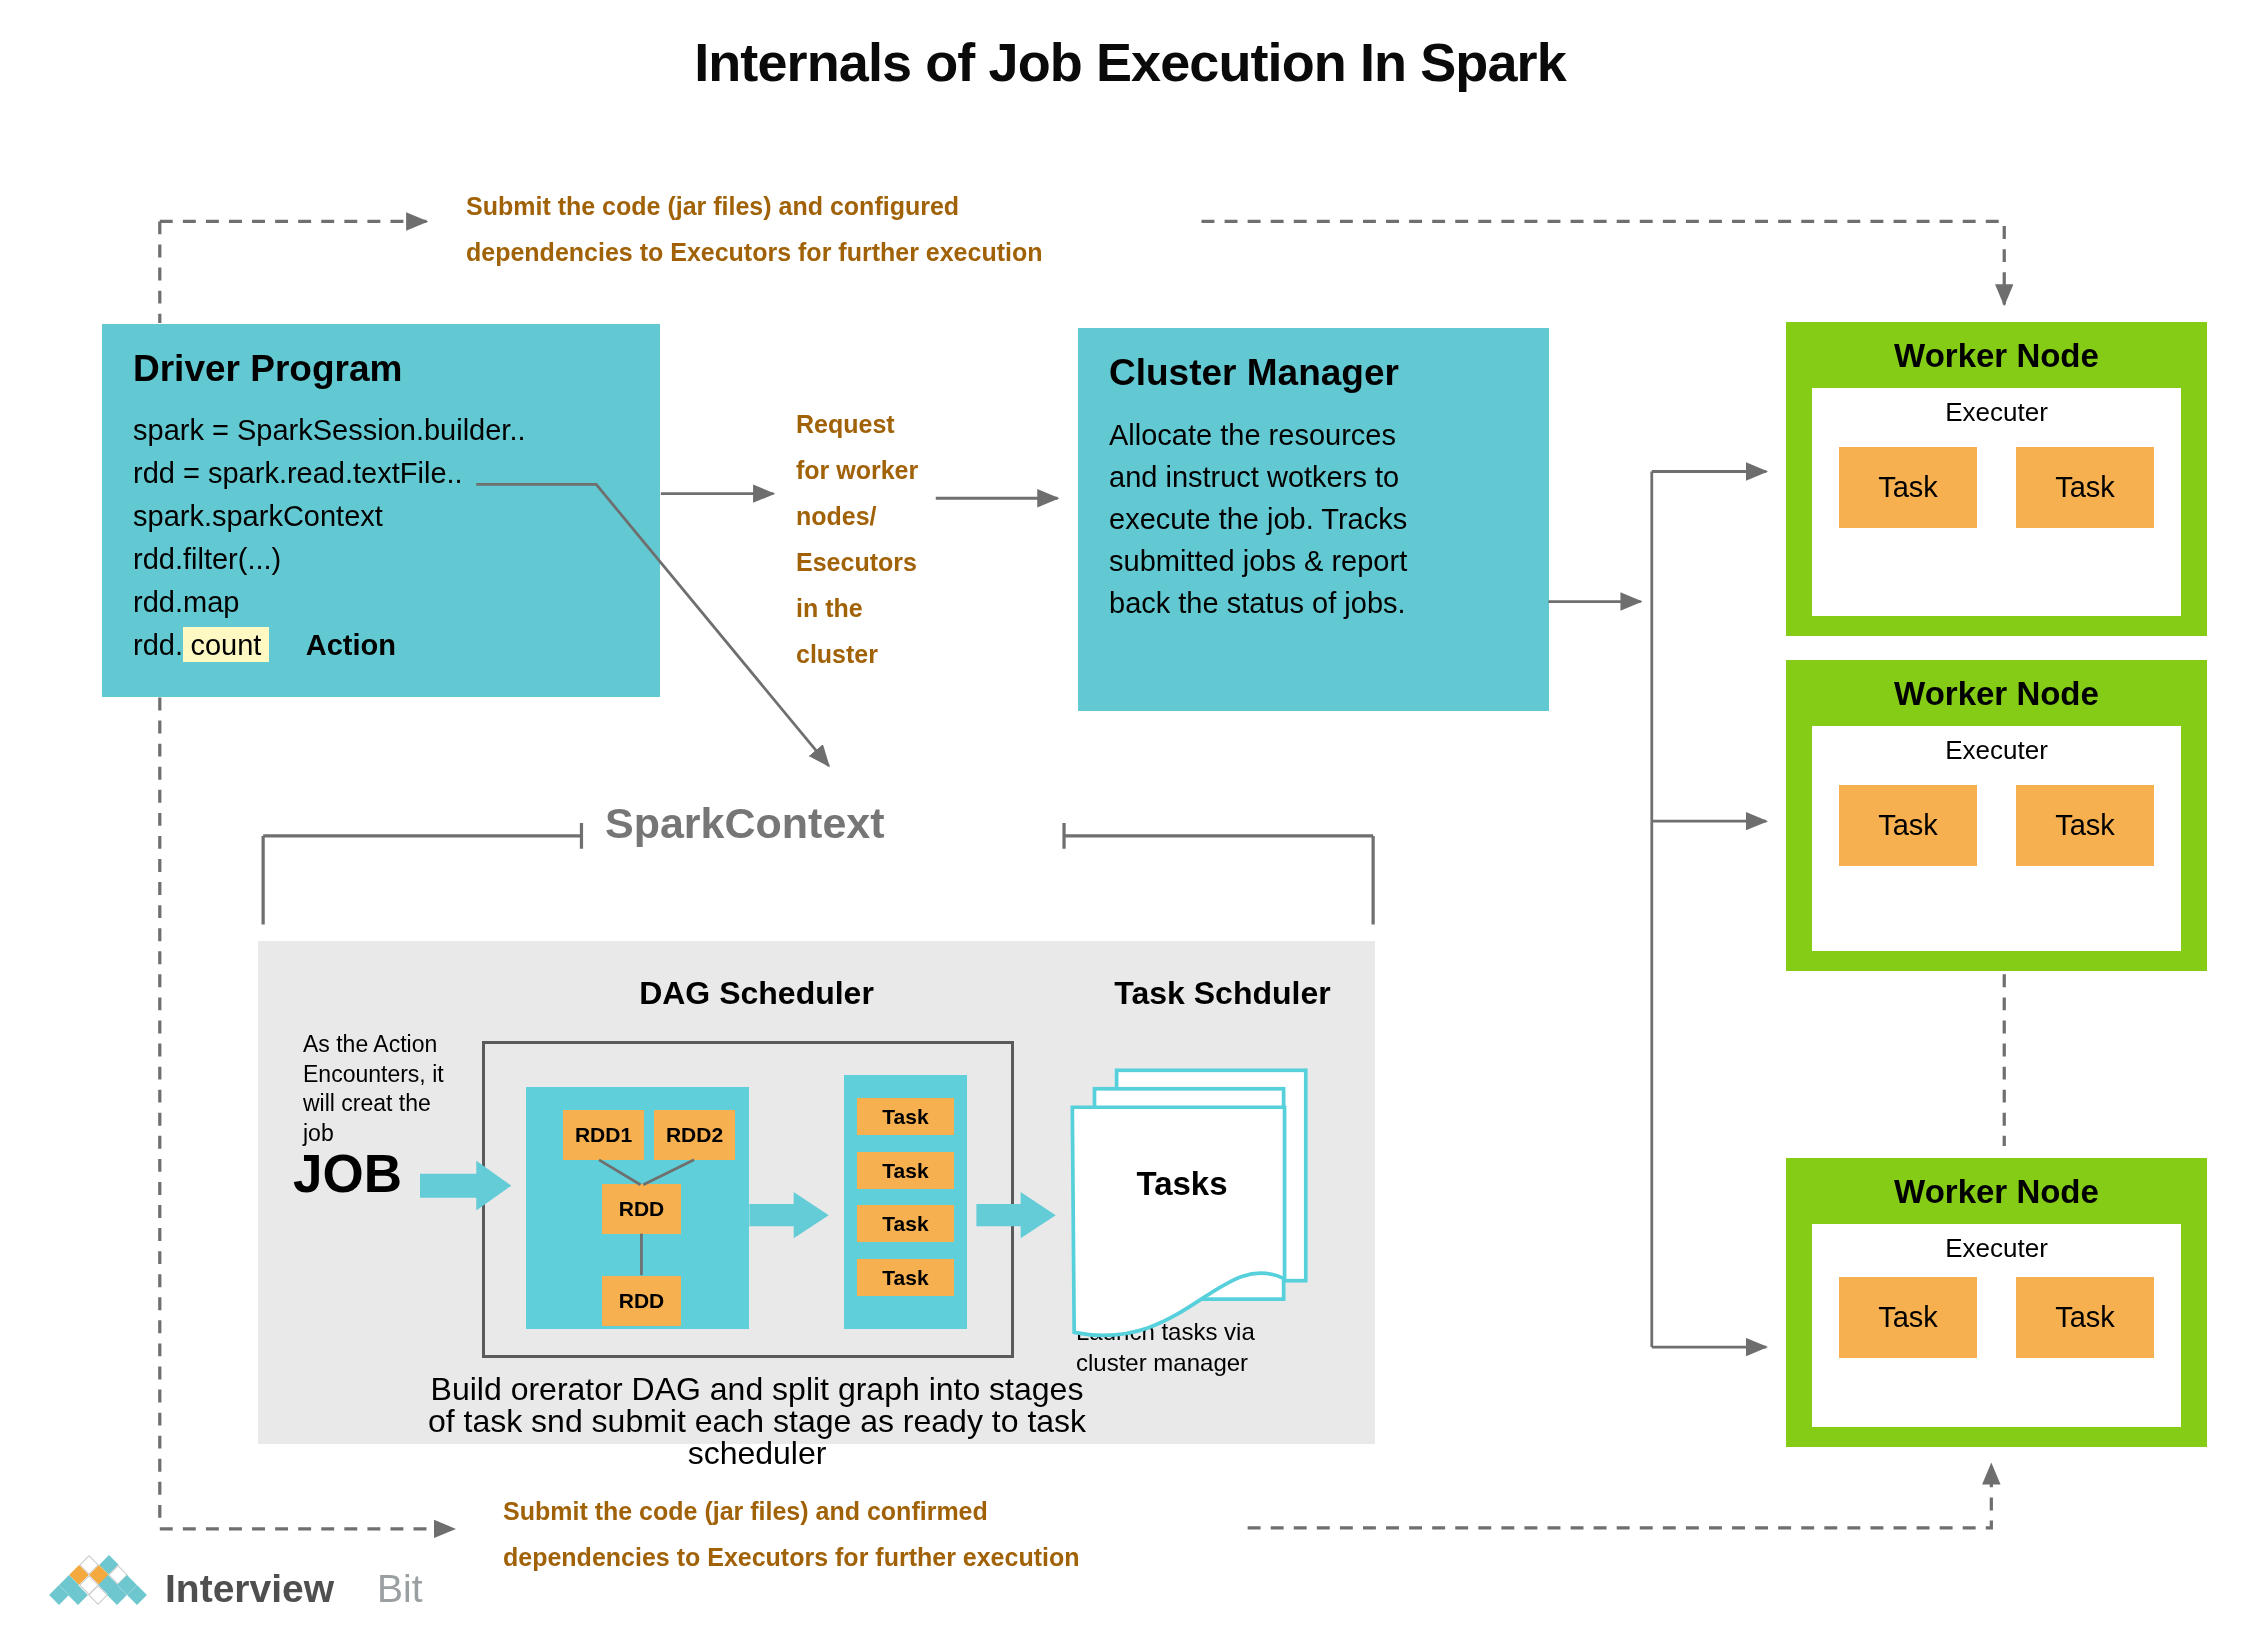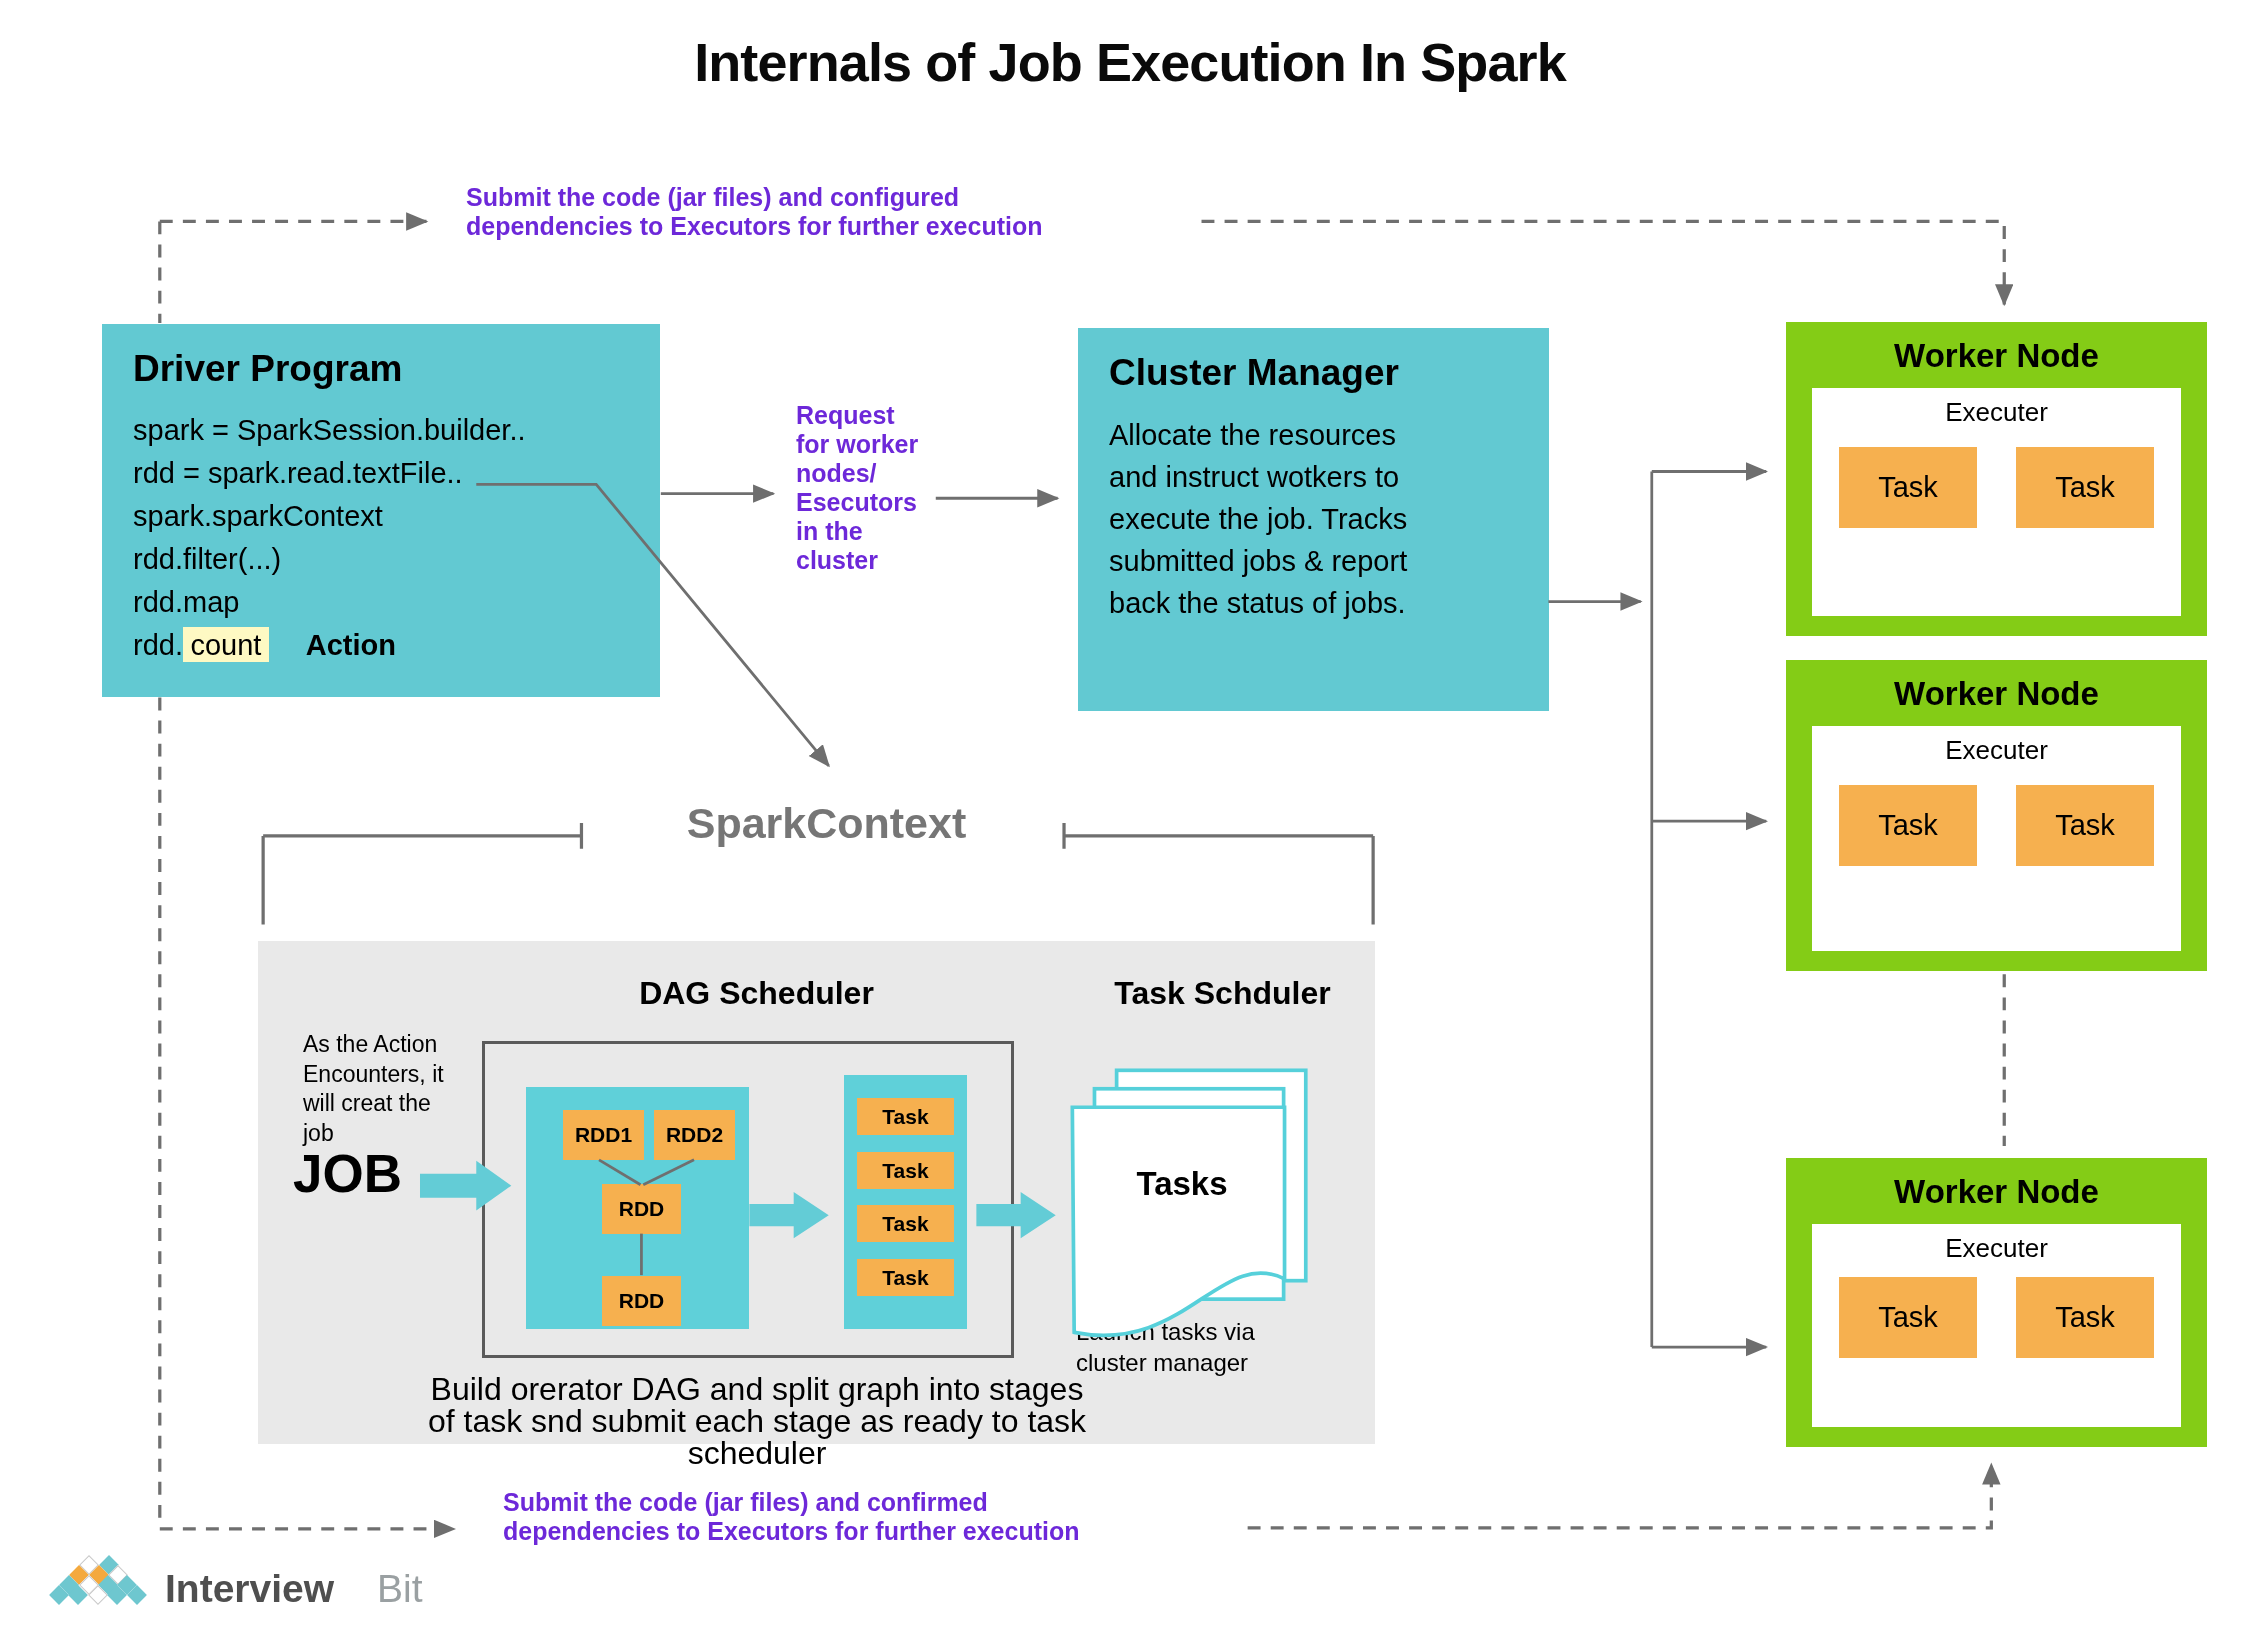--- a/index.html
+++ b/index.html
@@ -5,21 +5,21 @@
   html,body{margin:0;padding:0;background:#ffffff;}
   .canvas{position:relative;width:2260px;height:1635px;background:#ffffff;overflow:hidden;
           font-family:Liberation Sans, sans-serif;color:#000;}
   .abs{position:absolute;}
 
   
   .page-title{top:31px;left:0;width:100%;text-align:center;font-size:54px;font-weight:bold;
               letter-spacing:-0.9px;color:#0a0a0a;}
 
   
-  .flow-note{font-size:25px;font-weight:bold;color:#6d28d9;line-height:29px;white-space:pre-line;}
+  .flow-note{font-size:25px;font-weight:bold;color:#a16207;line-height:46px;white-space:pre-line;}
   .note-top{left:466px;top:183px;}
   .note-bottom{left:503px;top:1488px;}
   .note-request{left:796px;top:401px;}
 
   
   .teal-box{background:#62c9d2;}
   .driver-box{left:102px;top:324px;width:558px;height:373px;padding-left:31px;box-sizing:border-box;}
   .box-title{font-size:37px;font-weight:bold;margin-top:24px;}
   .code-block{margin-top:18.5px;font-size:29px;line-height:43px;}
   .code-line{white-space:nowrap;}
@@ -32,21 +32,21 @@
   
   .worker{left:1786px;width:421px;background:#84cc16;}
   .worker-title{text-align:center;font-size:33px;font-weight:bold;padding-top:14.8px;}
   .worker-inner{position:absolute;left:26px;right:26px;top:66px;bottom:20px;background:#ffffff;}
   .executor-label{text-align:center;font-size:26px;padding-top:9.2px;}
   .task-row{display:flex;justify-content:center;gap:39px;margin-top:18.5px;}
   .task-box{width:138px;height:81px;background:#f6b04f;font-size:29px;display:flex;
             align-items:center;justify-content:center;}
 
   
-  .sparkcontext-label{left:605px;top:799px;width:443px;text-align:center;font-size:43px;
+  .sparkcontext-label{left:605px;top:799px;width:443px;text-align:left;font-size:43px;
                       font-weight:bold;color:#767676;}
   .gray-panel{left:258px;top:941px;width:1117px;height:503px;background:#e9e9e9;}
   .section-header{font-size:32px;font-weight:bold;text-align:center;}
   .dag-header{left:512px;top:975px;width:489px;}
   .tasksched-header{left:1052px;top:975px;width:341px;}
   .action-note{left:303px;top:1030px;font-size:23px;line-height:29.5px;white-space:pre-line;}
   .job-label{left:293px;top:1143px;font-size:53px;font-weight:bold;}
   .dag-container{left:482px;top:1041px;width:532px;height:317px;border:3.7px solid #5a5a5a;box-sizing:border-box;}
   .rdd-panel{left:526px;top:1087px;width:223px;height:242px;background:#5fd0d9;}
   .task-col{left:844px;top:1075px;width:123px;height:254px;background:#5fd0d9;}

